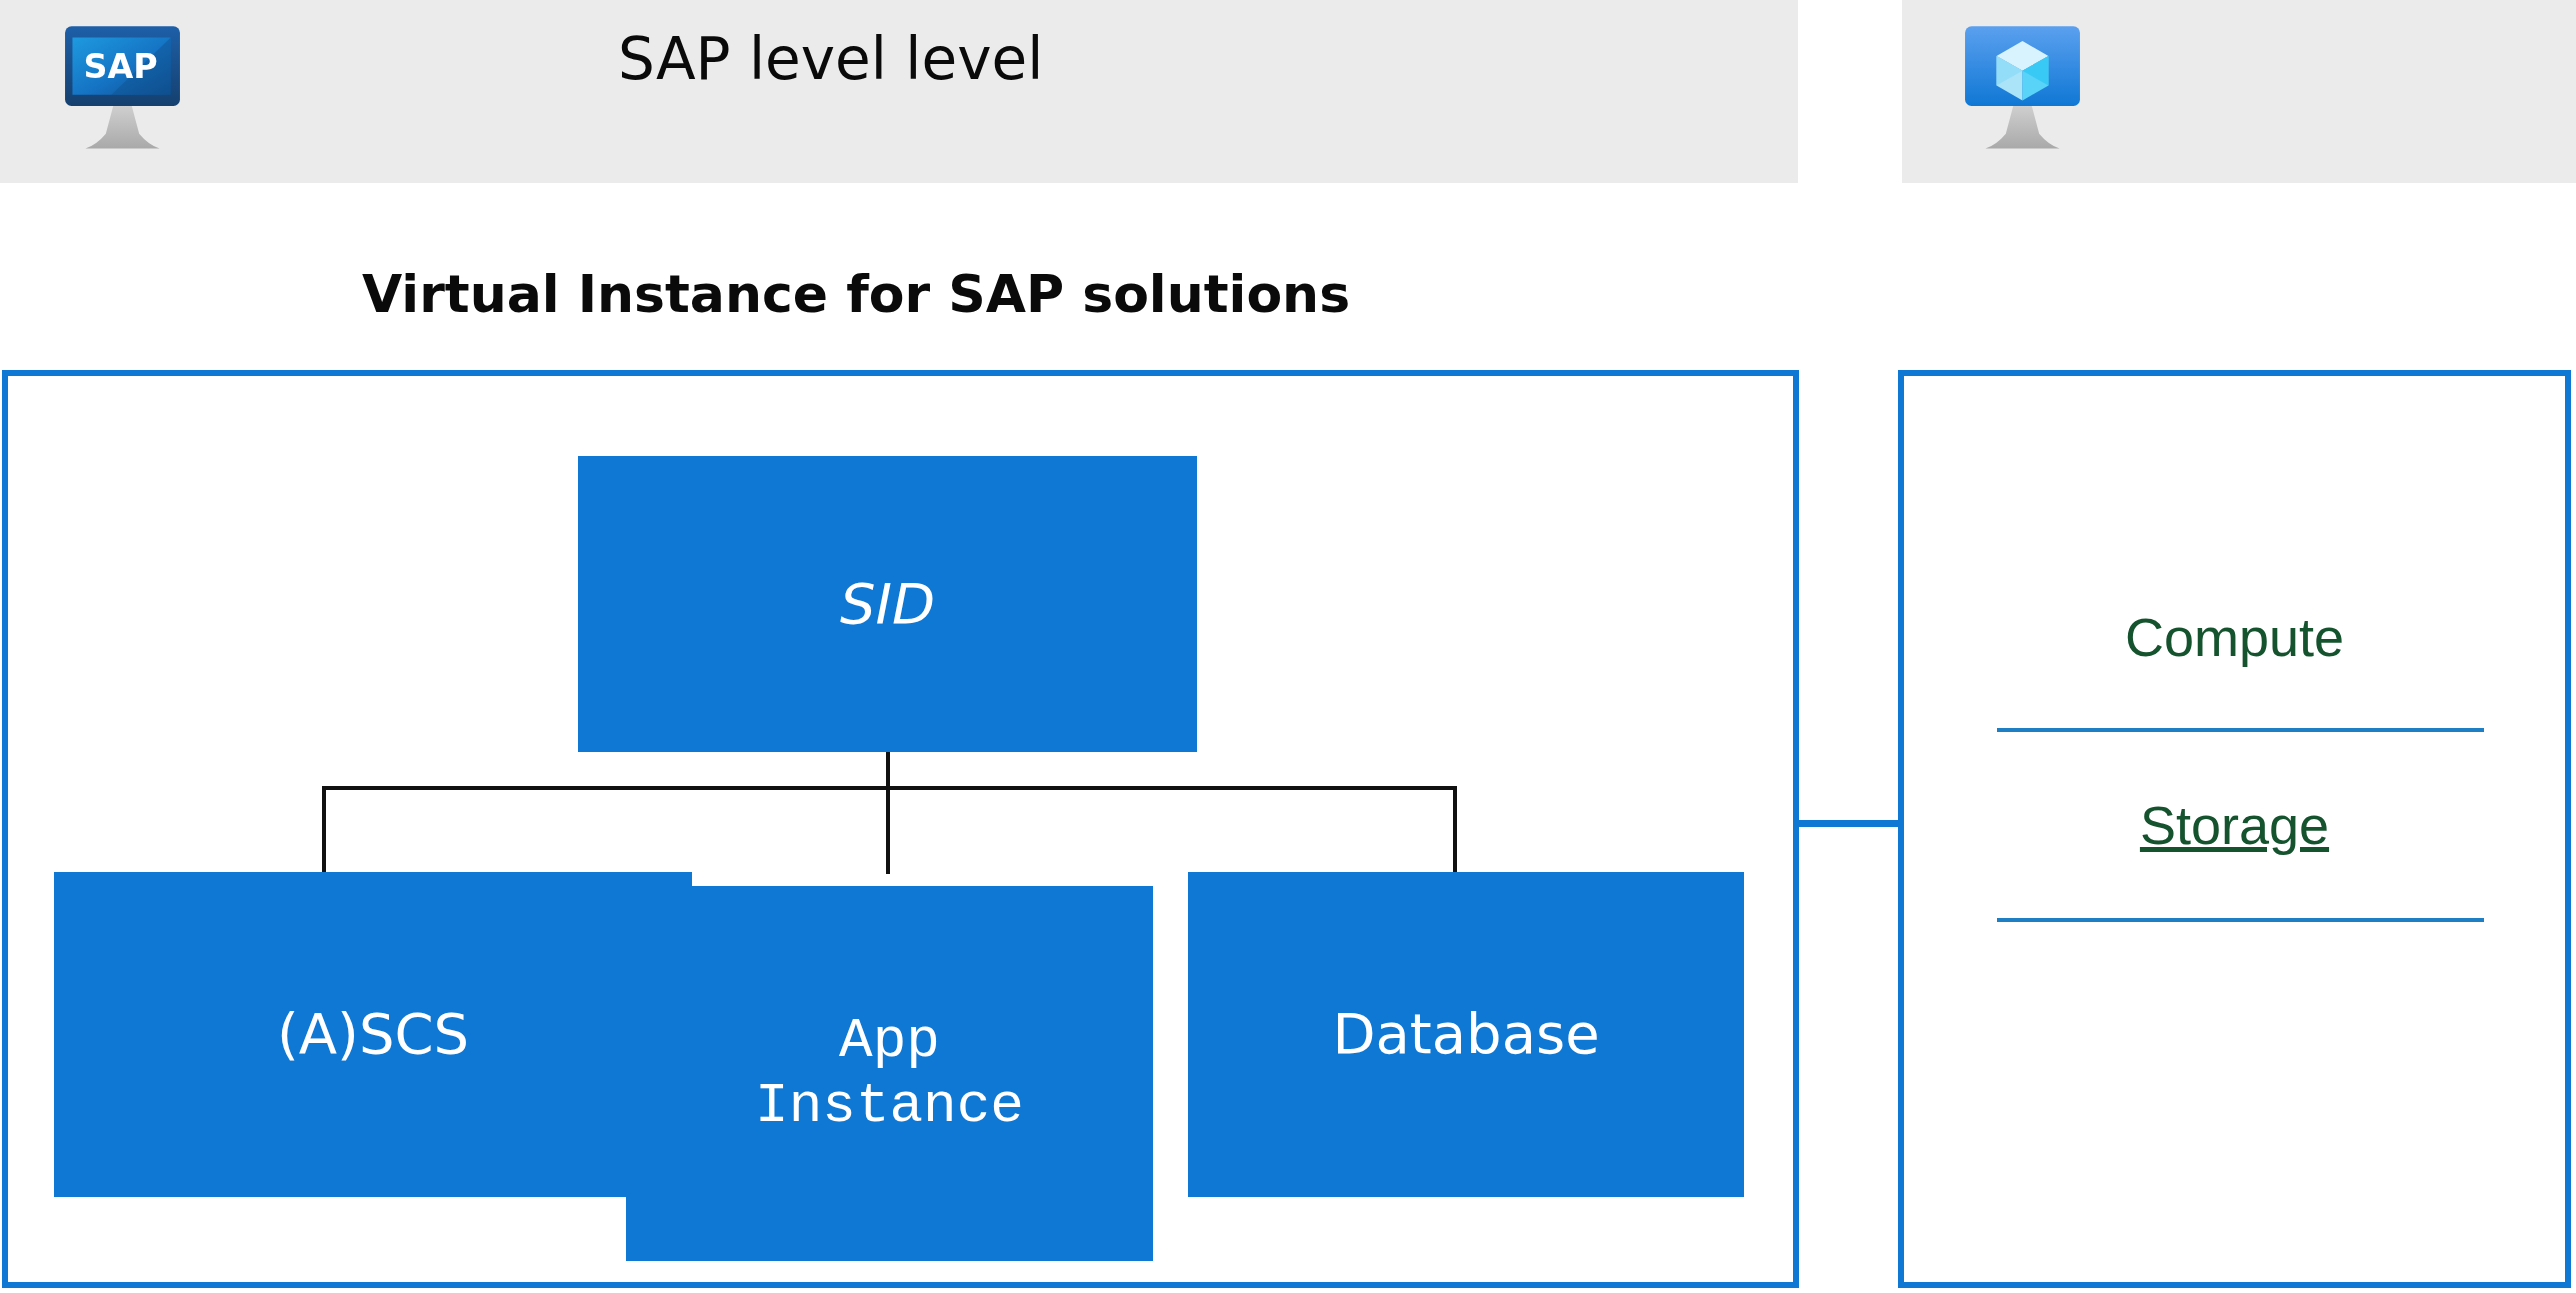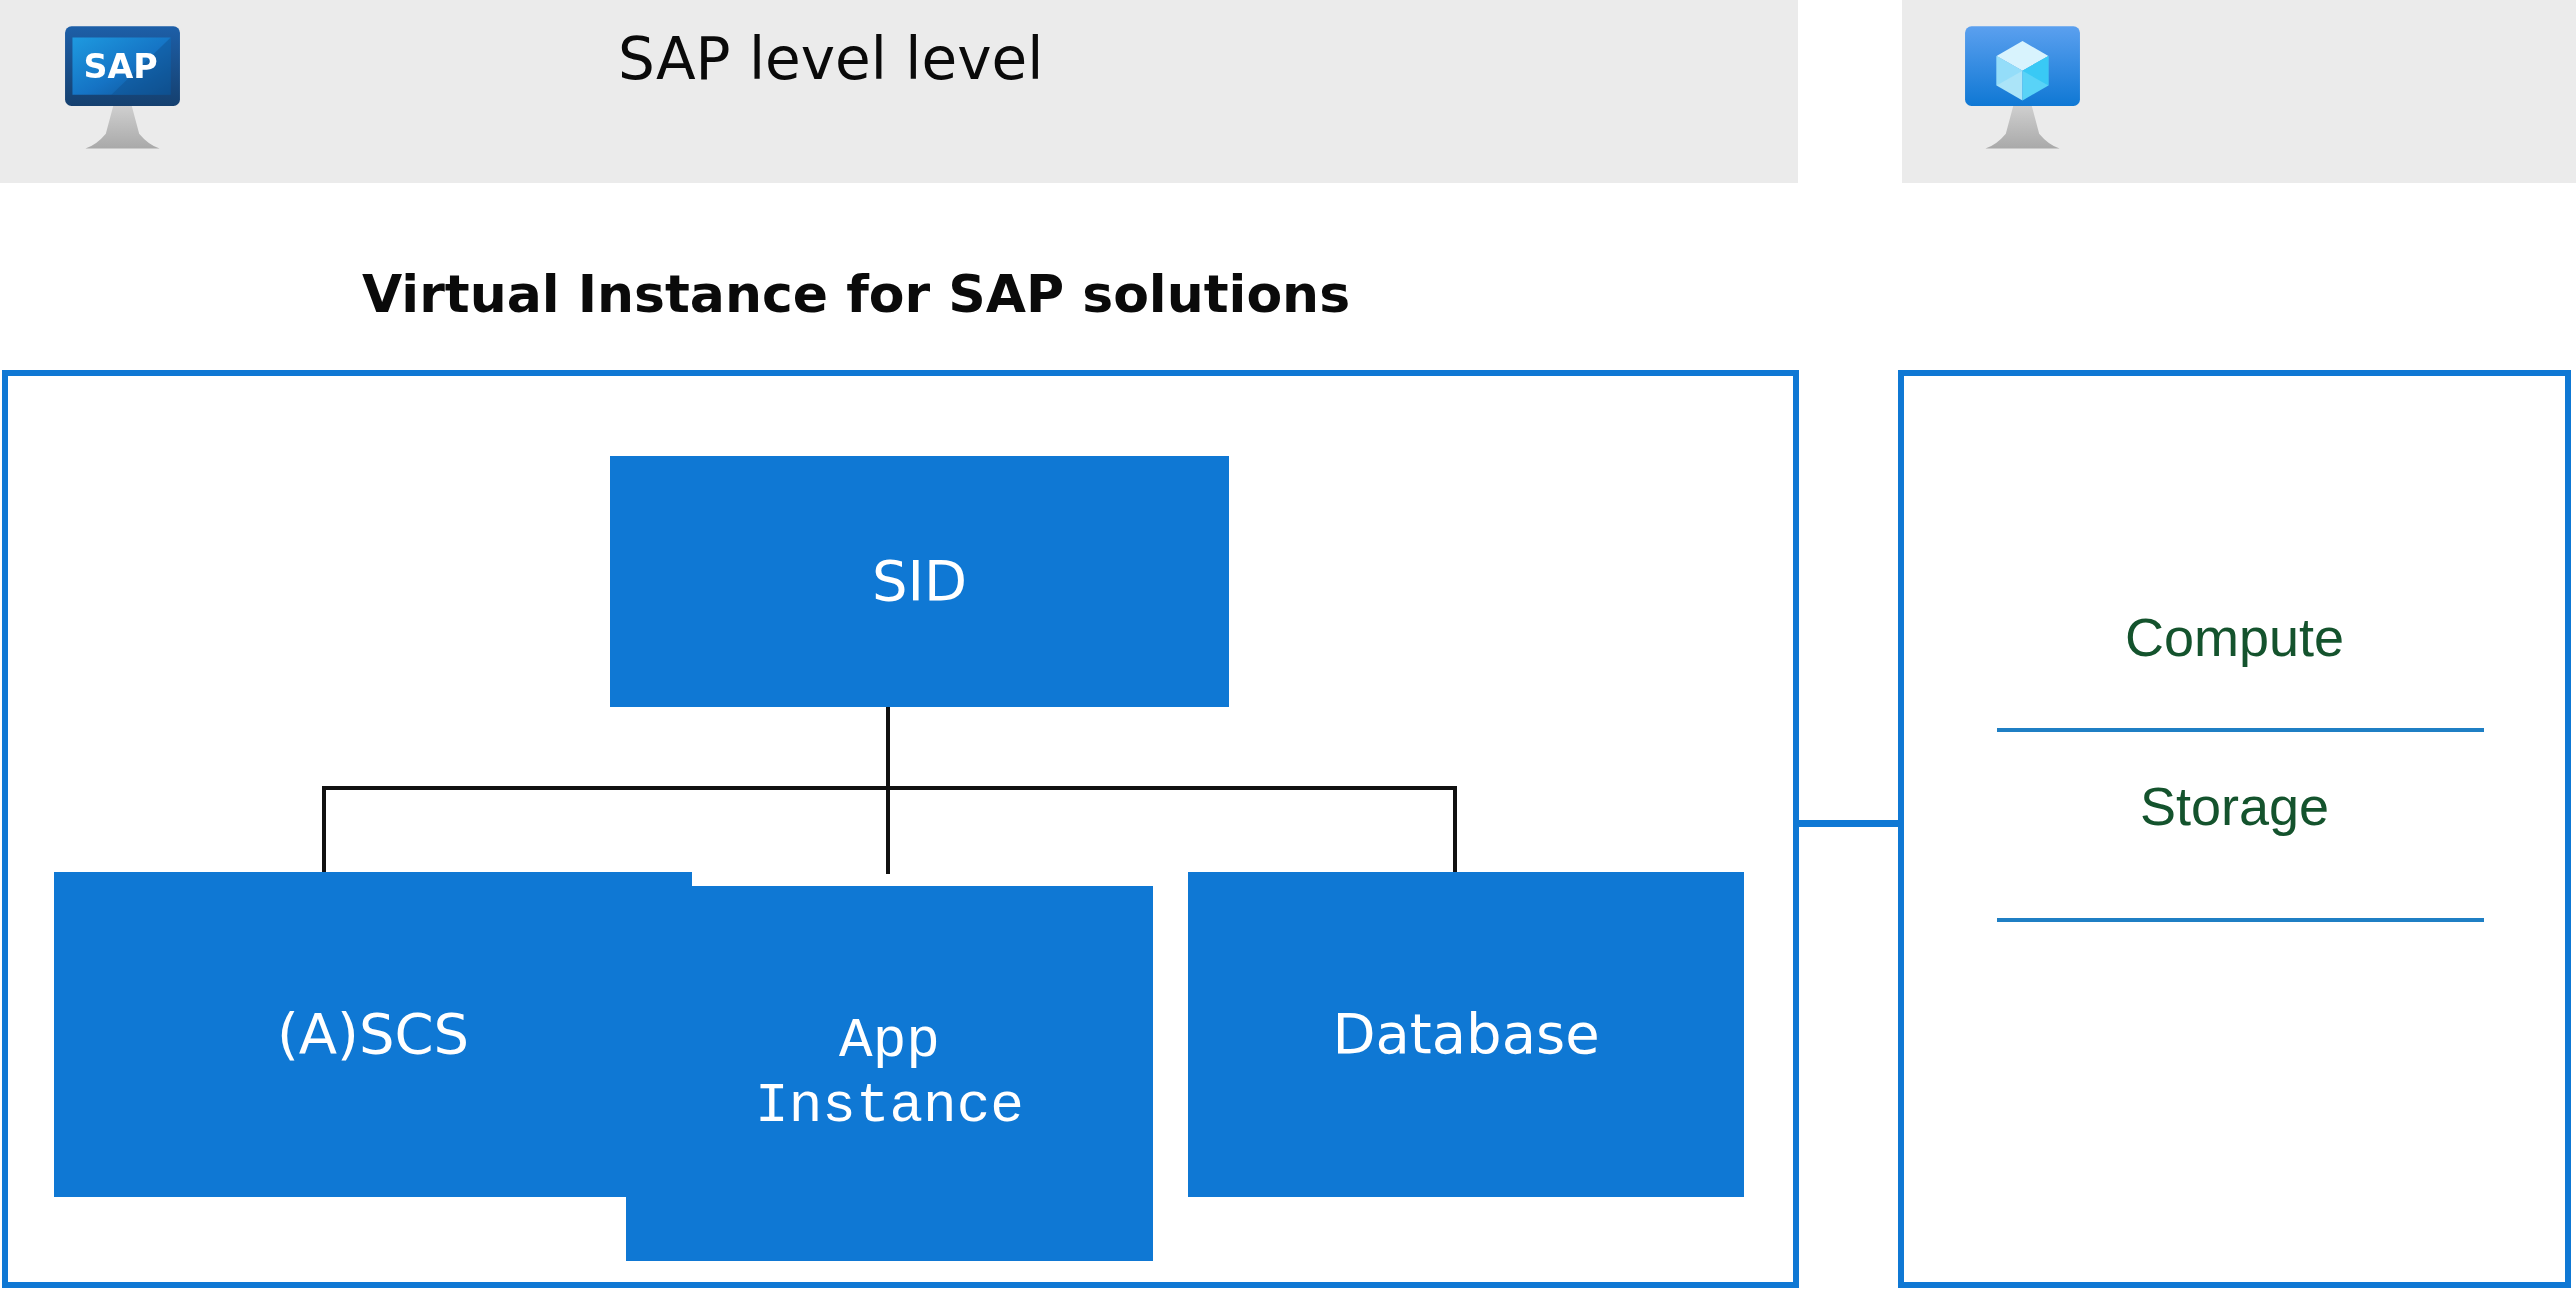--- a/index.html
+++ b/index.html
@@ -97,21 +97,21 @@
     display: flex;
     align-items: center;
     justify-content: center;
     text-align: center;
     font-family: "DejaVu Sans", sans-serif;
     font-weight: 400;
     font-size: 56px;
     line-height: 1.15;
     white-space: pre-line;
   }
-  #box-sid          { left: 610px;  top: 456px; width: 619px; height: 251px; }
+  #box-sid          { left: 578px;  top: 456px; width: 619px; height: 296px; font-style: italic; }
   #box-ascs         { left: 54px;   top: 872px; width: 638px; height: 325px; }
   #box-app-instance { left: 626px;  top: 886px; width: 527px; height: 375px; font-family: Liberation Mono, monospace; }
   #box-database     { left: 1188px; top: 872px; width: 556px; height: 325px; }
 
   
   .tree-line { position: absolute; background: #111111; }
   #tree-stem-top    { left: 886px;  top: 707px; width: 3.7px;    height: 82px; }
   #tree-hbar        { left: 322px;  top: 786px; width: 1135px; height: 3.7px; }
   #tree-drop-left   { left: 322px;  top: 786px; width: 3.7px;    height: 88px; }
   #tree-drop-center { left: 886px;  top: 786px; width: 3.7px;    height: 88px; }
@@ -130,21 +130,21 @@
     width: 100%;
     text-align: center;
     font-family: "Liberation Sans", sans-serif;
     font-weight: 400;
     font-size: 54px;
     color: #14532d;
     line-height: 1;
     white-space: nowrap;
   }
   #vm-item-compute    { top: 240px; }
-  #vm-item-storage    { top: 409px; }
+  #vm-item-storage    { top: 428px; text-decoration: underline; }
   #vm-item-networking { top: 621px; }
 
   .vm-divider {
     position: absolute;
     left: 99px;
     width: 487px;
     height: 3.7px;
     background: #1f7fc4;
   }
   #vm-divider-1 { top: 358px; }

